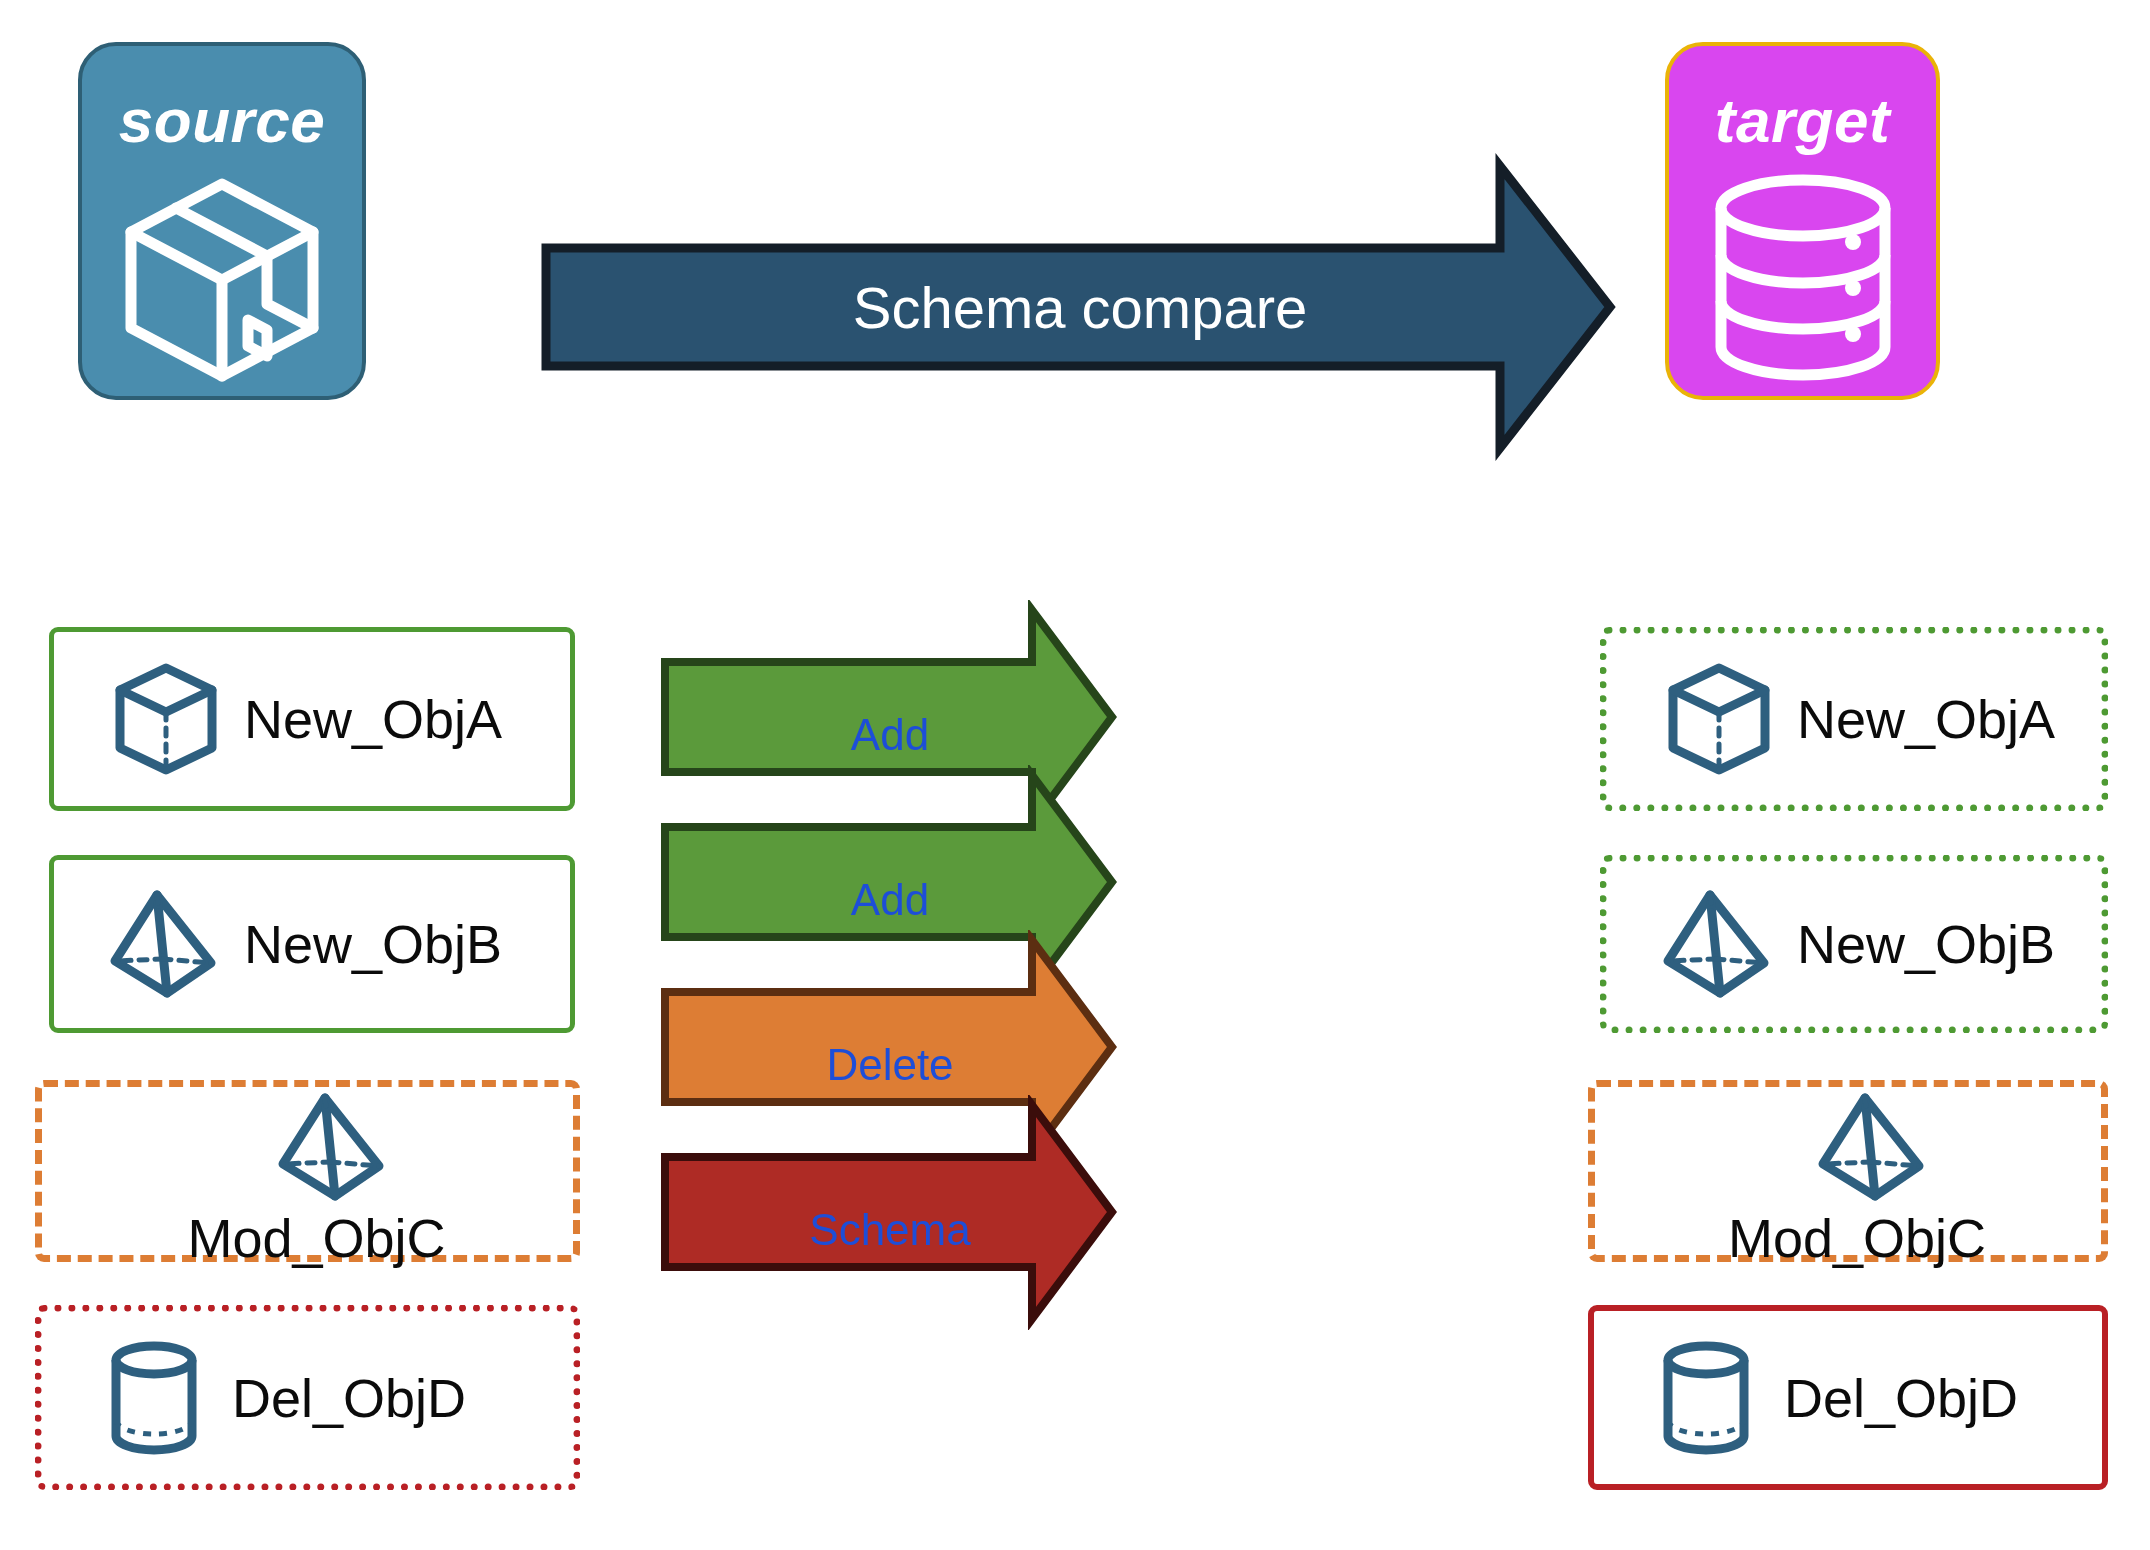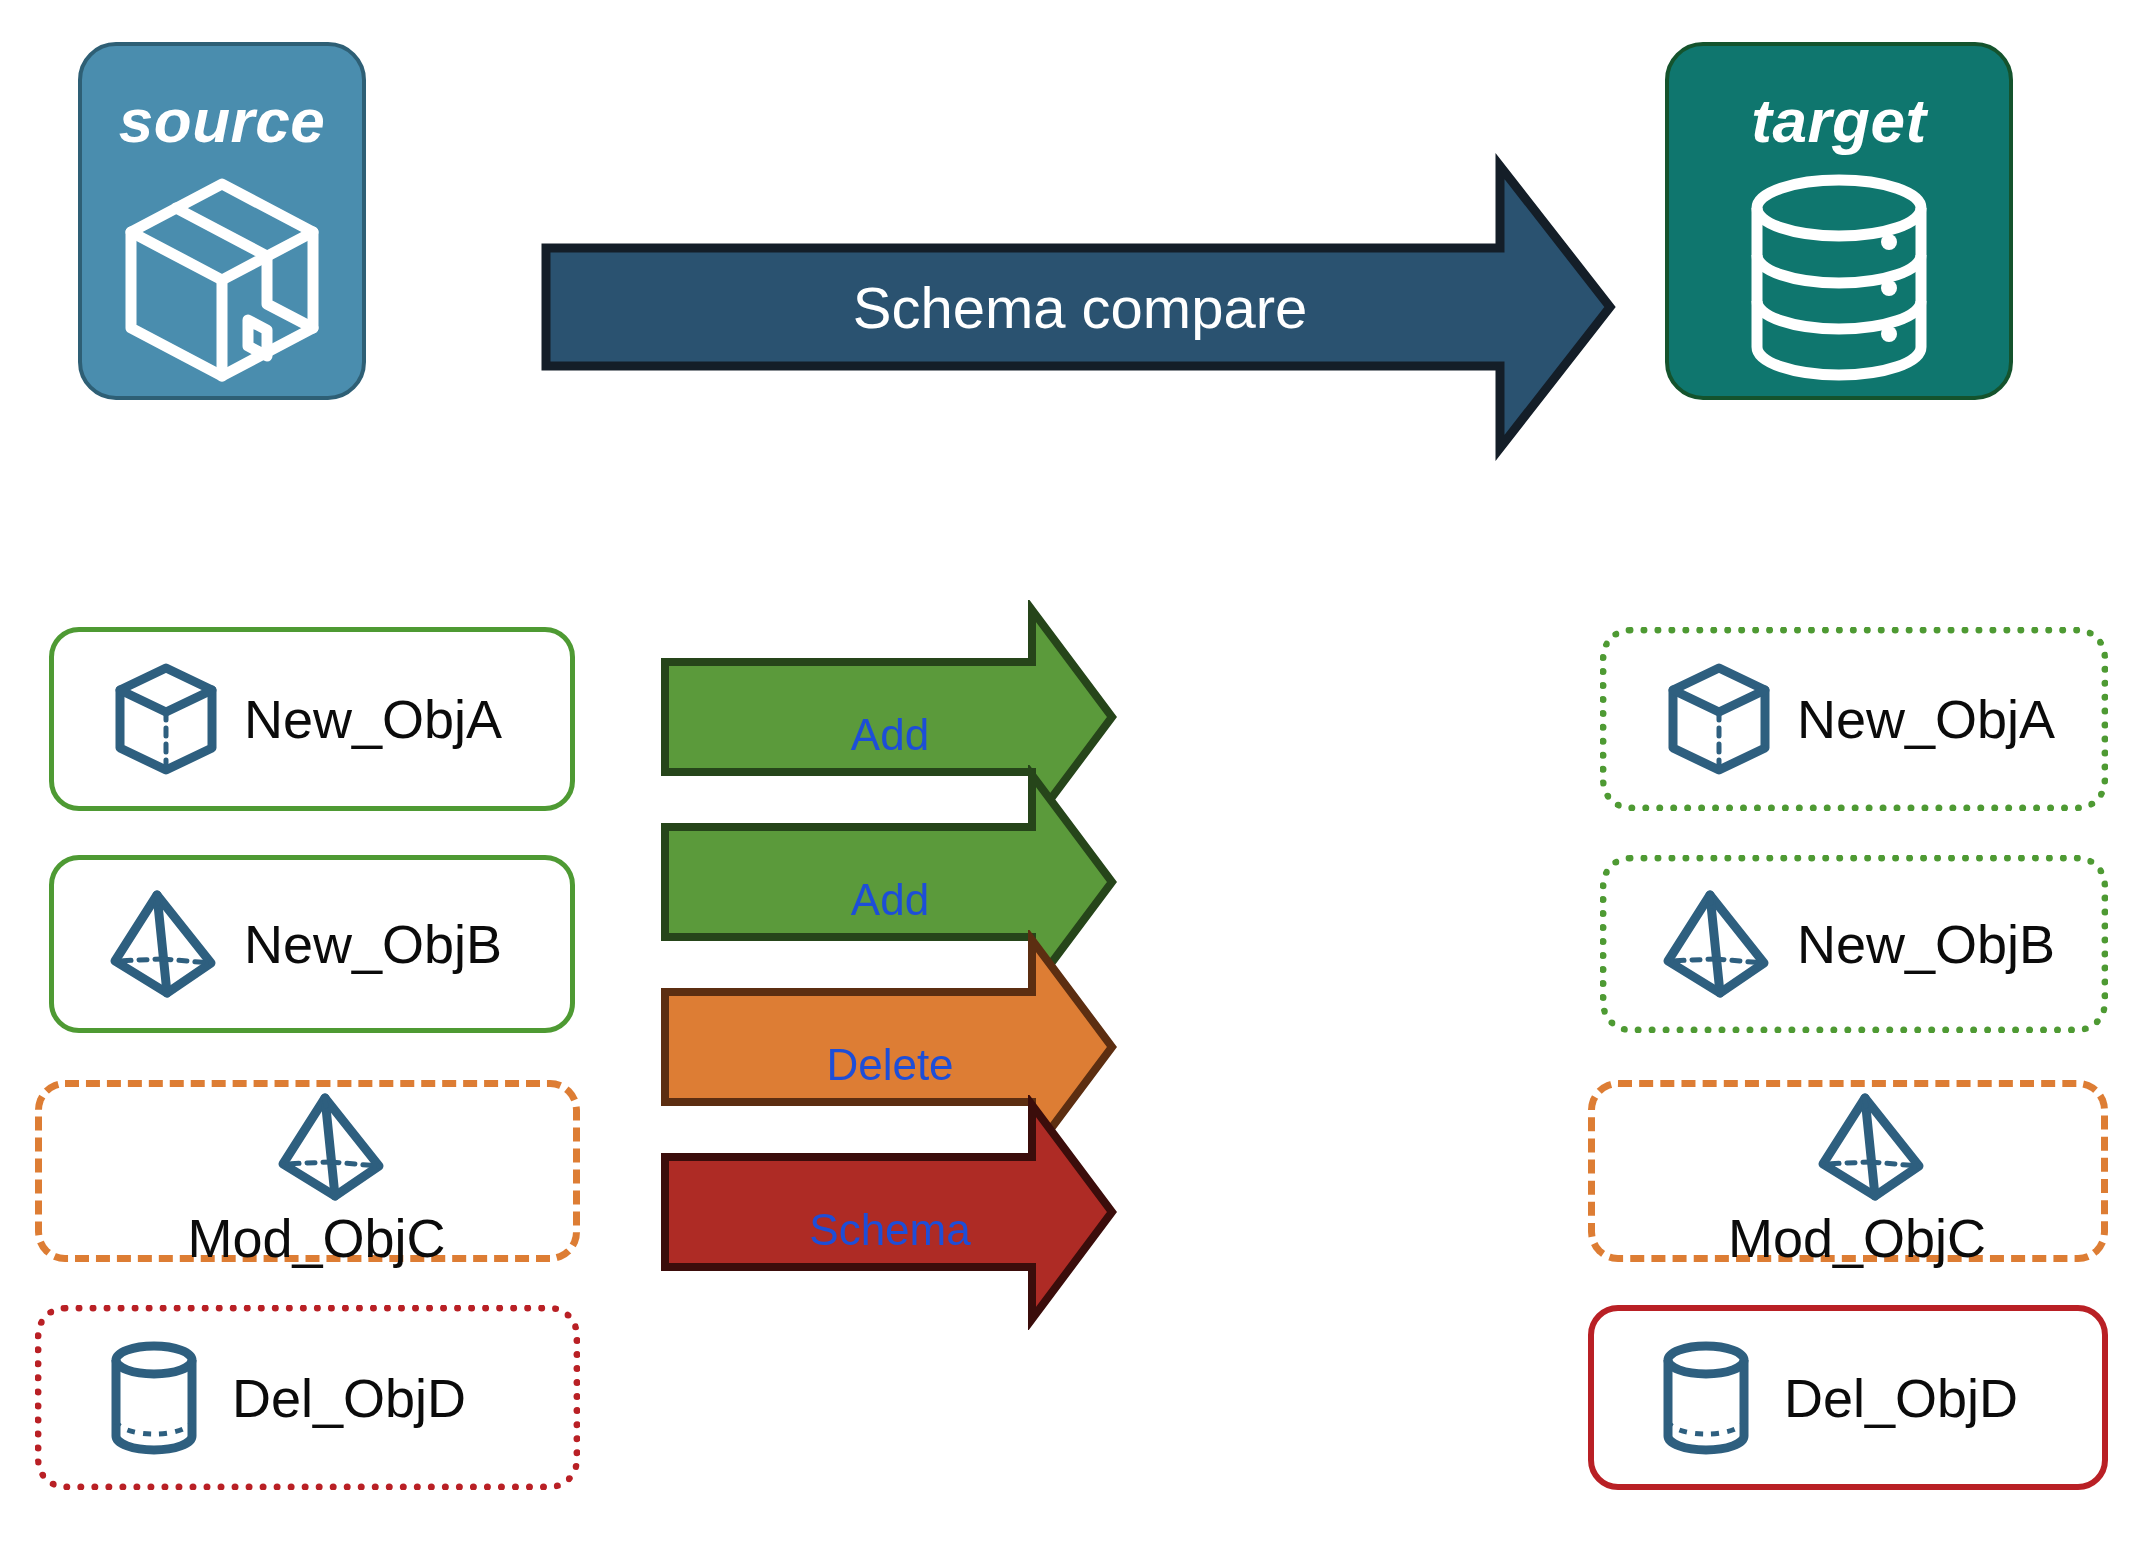--- a/index.html
+++ b/index.html
@@ -16,21 +16,21 @@
             width:100%;margin-top:6px;}
 
   
   .big-arrow{position:absolute;}
   .big-arrow .lbl{position:absolute;left:0;top:0;width:100%;height:100%;
             display:flex;align-items:center;justify-content:center;
             color:#ffffff;font-size:58px;pointer-events:none;}
 
   
   .objbox{position:absolute;box-sizing:border-box;background:#ffffff;
-          border-radius:30px;display:flex;align-items:center;}
+          border-radius:9px;display:flex;align-items:center;}
   .objbox .ic{width:120px;height:120px;margin-left:52px;flex:0 0 auto;
           display:flex;align-items:center;justify-content:center;}
   .objbox .nm{font-size:54px;color:#0b0b0b;margin-left:18px;white-space:nowrap;}
 
   .b-solid-green {border:5px solid #4E9A33;}
   .b-dot-green   {border:7px dotted #4E9A33;}
   .b-dash-orange {border:7px dashed #DD7D34;flex-direction:column;}
   .b-dot-red     {border:7px dotted #B92025;}
   .b-solid-red   {border:6px solid #B92025;}
 
@@ -55,21 +55,21 @@
           <path d="M14 62 L105 110 L196 62"></path>
           <path d="M105 110 L105 206"></path>
           <path d="M59 38 L150 86"></path>
           <path d="M150 86 L150 134 L196 158"></path>
           <path d="M131 150 L150 160 L150 186 L131 176 Z"></path>
         </g>
       </svg>
     </div>
   </div>
 
-  <div class="endpoint" style="left:1665px;top:42px;width:348px;height:358px;background:#0f766e;border:4px solid #14532d;">
+  <div class="endpoint" style="left:1665px;top:42px;width:275px;height:358px;background:#d946ef;border:4px solid #eab308;">
     <div class="ep-title">target</div>
     <div class="ep-icon">
       <svg width="200" height="215" viewBox="0 0 200 215" fill="none">
         <g stroke="#ffffff" stroke-width="11" fill="none">
           <ellipse cx="100" cy="38" rx="82" ry="28"></ellipse>
           <path d="M18 38 L18 177"></path>
           <path d="M182 38 L182 177"></path>
           <path d="M18 177 A82 28 0 0 0 182 177"></path>
           <path d="M18 85 A82 28 0 0 0 182 85"></path>
           <path d="M18 131 A82 28 0 0 0 182 131"></path>

